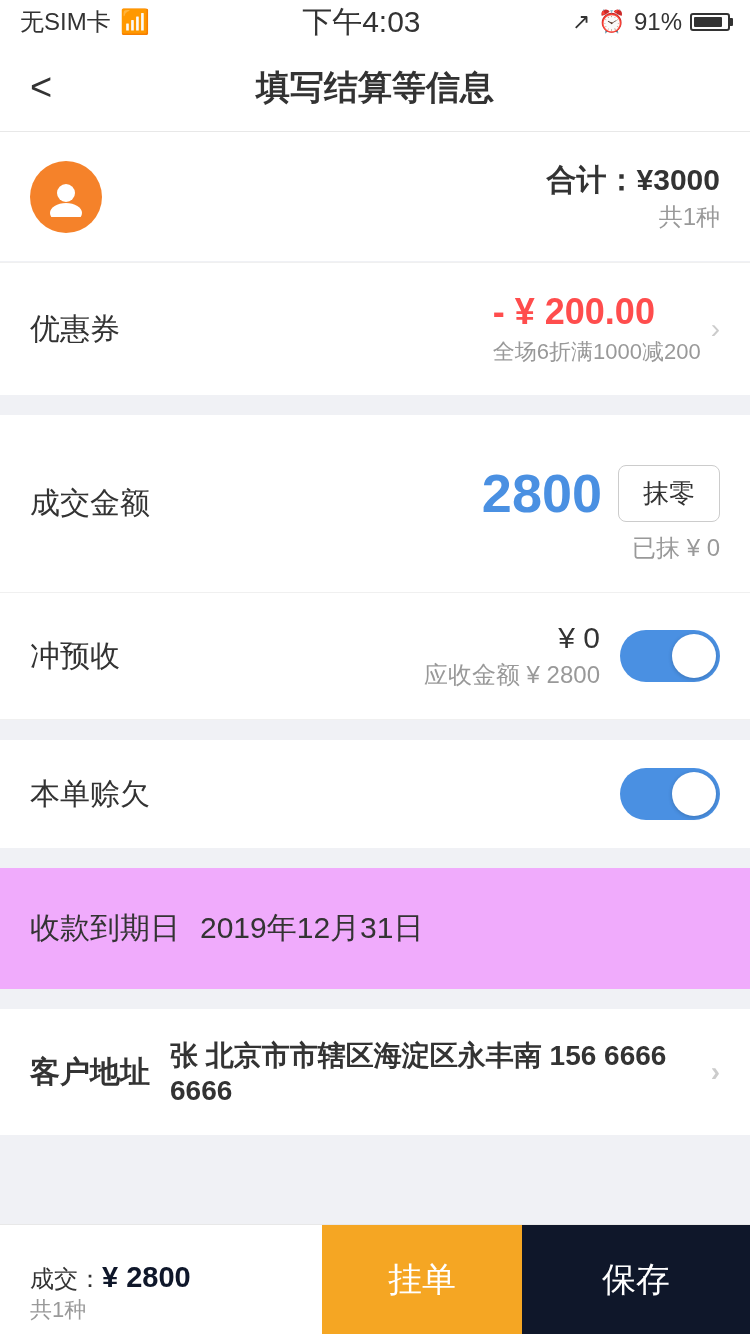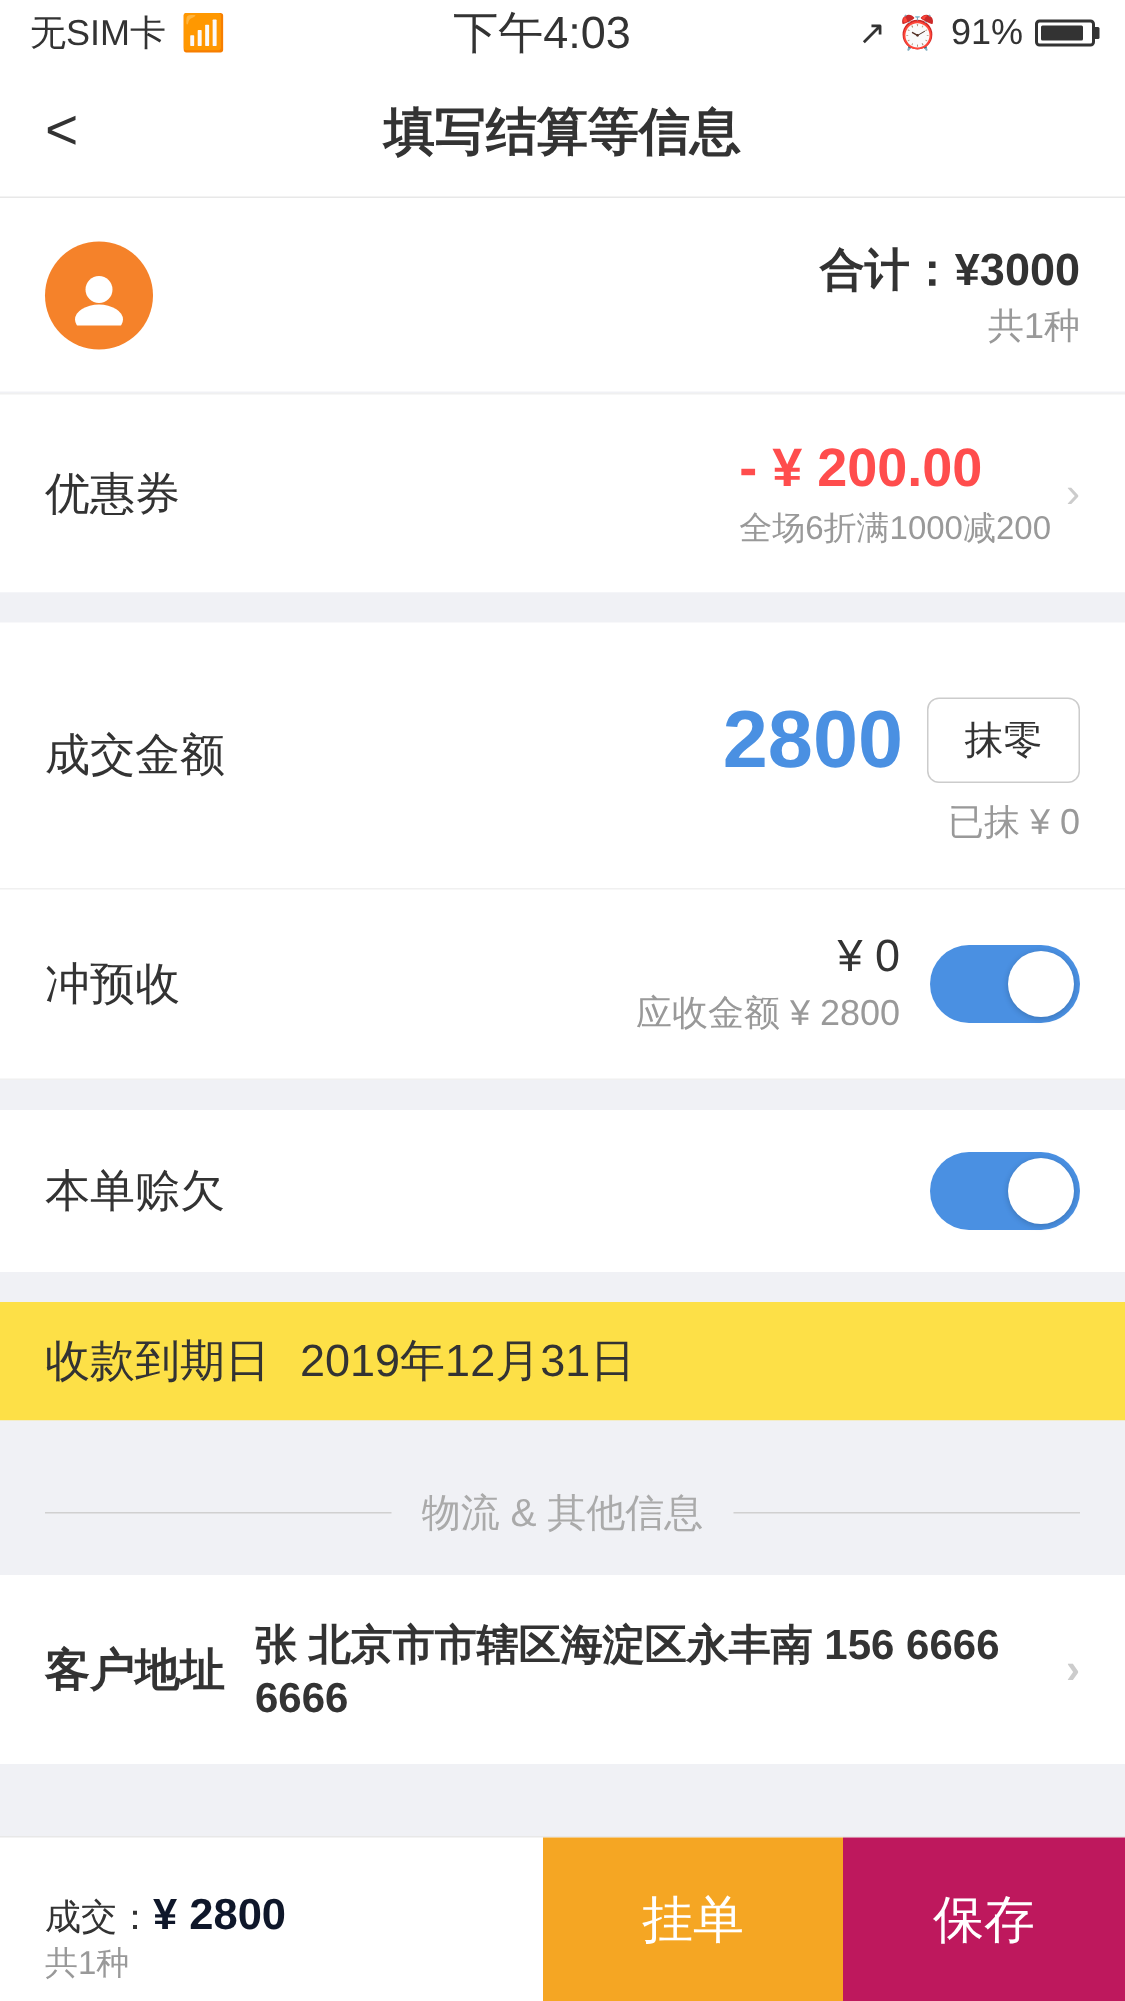--- a/index.html
+++ b/index.html
@@ -261,22 +261,22 @@
     }
     .prepay-sub {
       font-size: 24px;
       color: #999;
       margin-top: 4px;
       margin-left: 46px;
     }
 
     
     .date-row {
-      background: #fde047;
-      padding: 19px 30px;
+      background: #f0abfc;
+      padding: 40px 30px;
       display: flex;
       align-items: center;
       gap: 20px;
     }
     .date-label {
       font-size: 30px;
       color: #333;
     }
     .date-value {
       font-size: 30px;
@@ -358,22 +358,22 @@
       width: 200px;
       background: #f5a623;
       color: #fff;
       font-size: 34px;
       display: flex;
       align-items: center;
       justify-content: center;
       cursor: pointer;
     }
     .btn-save {
-      width: 188px;
-      background: #be185d;
+      width: 228px;
+      background: #0f172a;
       color: #fff;
       font-size: 34px;
       display: flex;
       align-items: center;
       justify-content: center;
       cursor: pointer;
     }
 
     .gray-bg {
       background: #f0f1f5;
@@ -474,25 +474,20 @@
 
   <div class="section-divider"></div>
 
   <div class="date-row">
     <span class="date-label">收款到期日</span>
     <span class="date-value">2019年12月31日</span>
   </div>
 
   <div class="section-divider"></div>
 
-  <div class="logistics-divider">
-    <div class="divider-line"></div>
-    <span class="divider-text">物流 &amp; 其他信息</span>
-    <div class="divider-line"></div>
-  </div>
 
   <div class="address-row">
     <span class="address-label">客户地址</span>
     <span class="address-value">张 北京市市辖区海淀区永丰南 156 6666 6666</span>
     <span style="color:#ccc; font-size:28px; flex-shrink:0;">›</span>
   </div>
 
   <div class="gray-bg"></div>
 
 </div>

